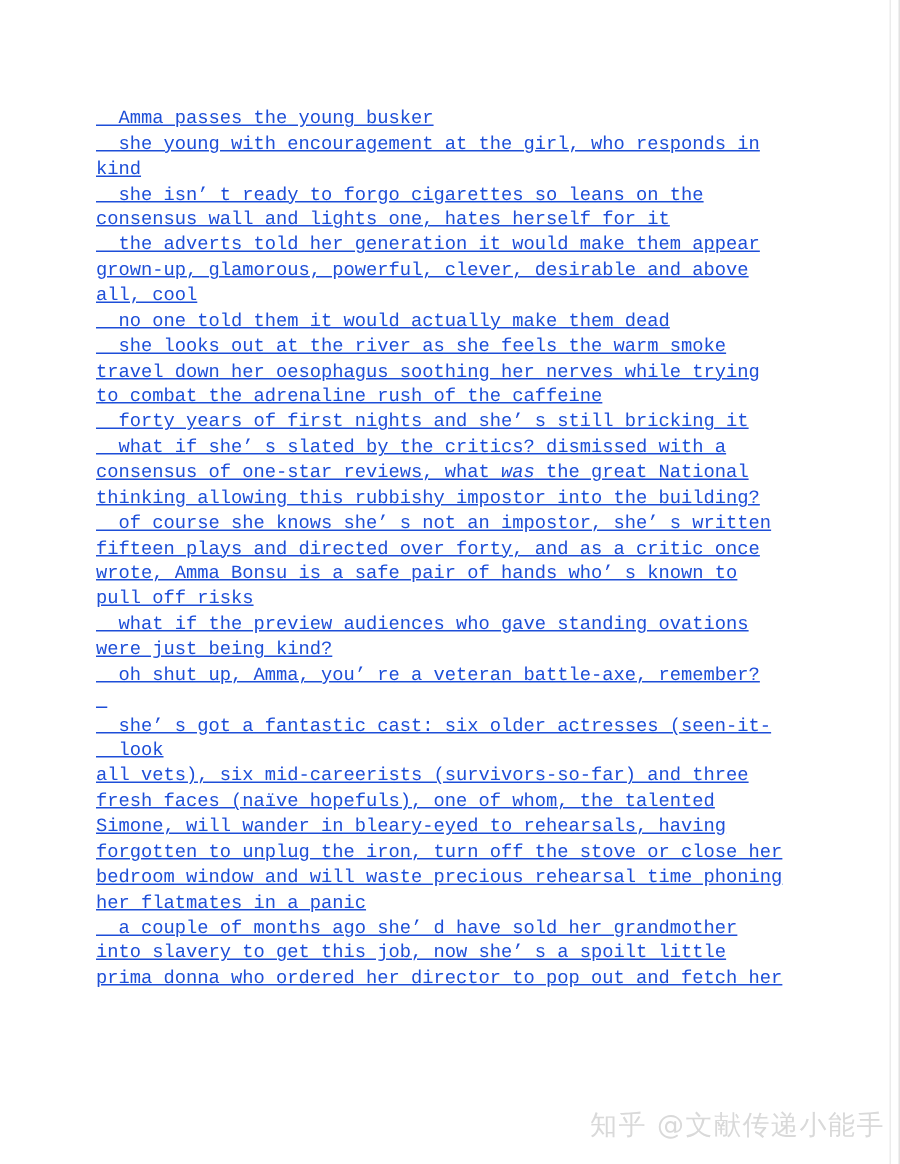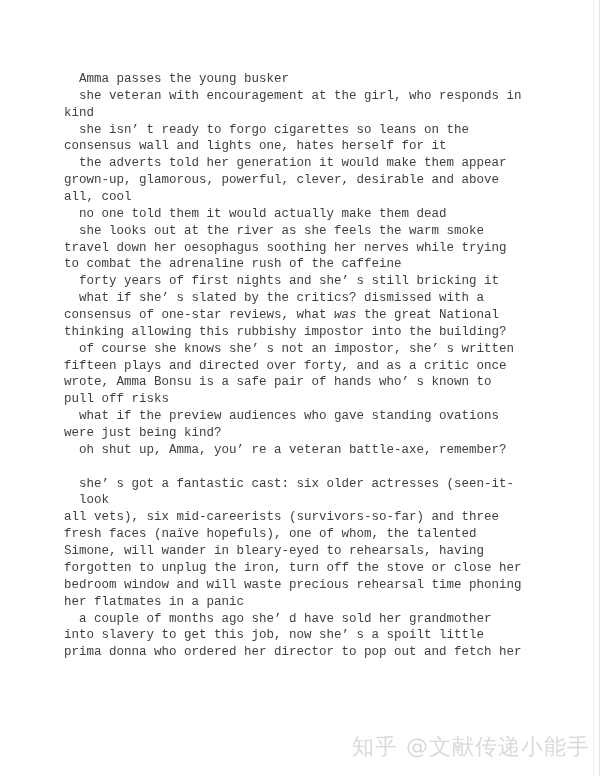--- a/index.html
+++ b/index.html
@@ -32,21 +32,21 @@
     height: 16.86px;
   }
   .line em {
     font-style: italic;
   }
   .watermark {
     position: absolute;
     right: 10px;
     bottom: 14px;
     font-family: "DejaVu Sans", "Liberation Sans", sans-serif;
-    font-size: 22px;
+    font-size: 18px;
     letter-spacing: 1px;
     color: #d9d9d9;
     text-shadow: 1px 1px 0 #ffffff;
     user-select: none;
   }
   .page-edge-line {
     position: absolute;
     top: 0;
     bottom: 0;
     right: 6px;
@@ -59,23 +59,23 @@
     bottom: 0;
     right: 0;
     width: 1px;
     background: #e2e2e2;
   }
 </style>
 </head>
 <body style="background: rgb(255, 255, 255);">
 
 <div class="page">
-  <div class="text-block" style="color: #404040;">
+  <div class="text-block" style="color: #1d4ed8; text-decoration: underline;">
       <div class="line">  Amma passes the young busker</div>
-      <div class="line">  she veteran with encouragement at the girl, who responds in</div>
+      <div class="line">  she young with encouragement at the girl, who responds in</div>
       <div class="line">kind</div>
       <div class="line">  she isn’ t ready to forgo cigarettes so leans on the</div>
       <div class="line">consensus wall and lights one, hates herself for it</div>
       <div class="line">  the adverts told her generation it would make them appear</div>
       <div class="line">grown-up, glamorous, powerful, clever, desirable and above</div>
       <div class="line">all, cool</div>
       <div class="line">  no one told them it would actually make them dead</div>
       <div class="line">  she looks out at the river as she feels the warm smoke</div>
       <div class="line">travel down her oesophagus soothing her nerves while trying</div>
       <div class="line">to combat the adrenaline rush of the caffeine</div>

